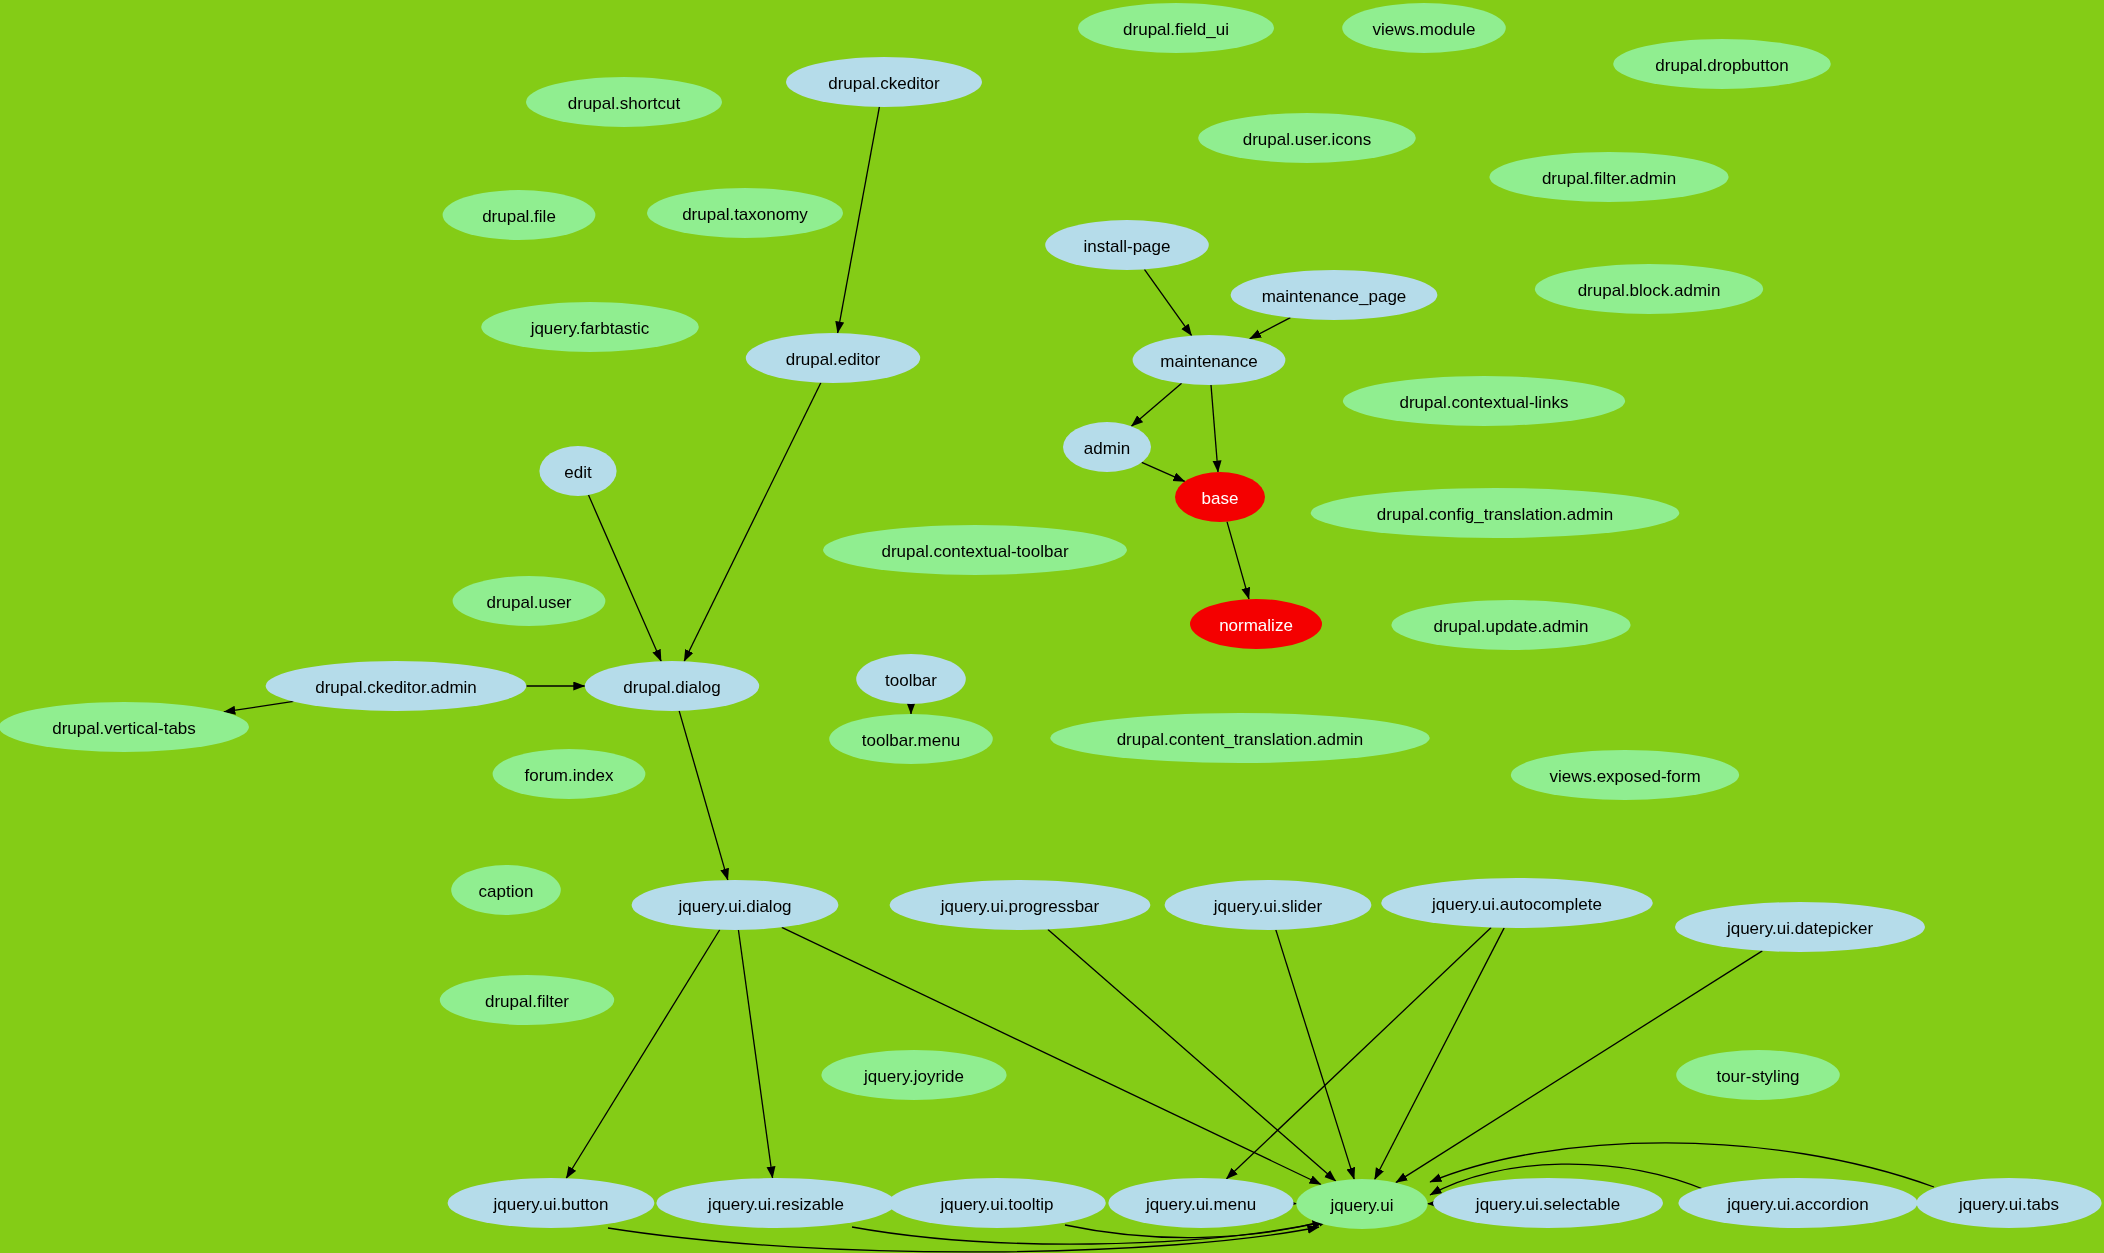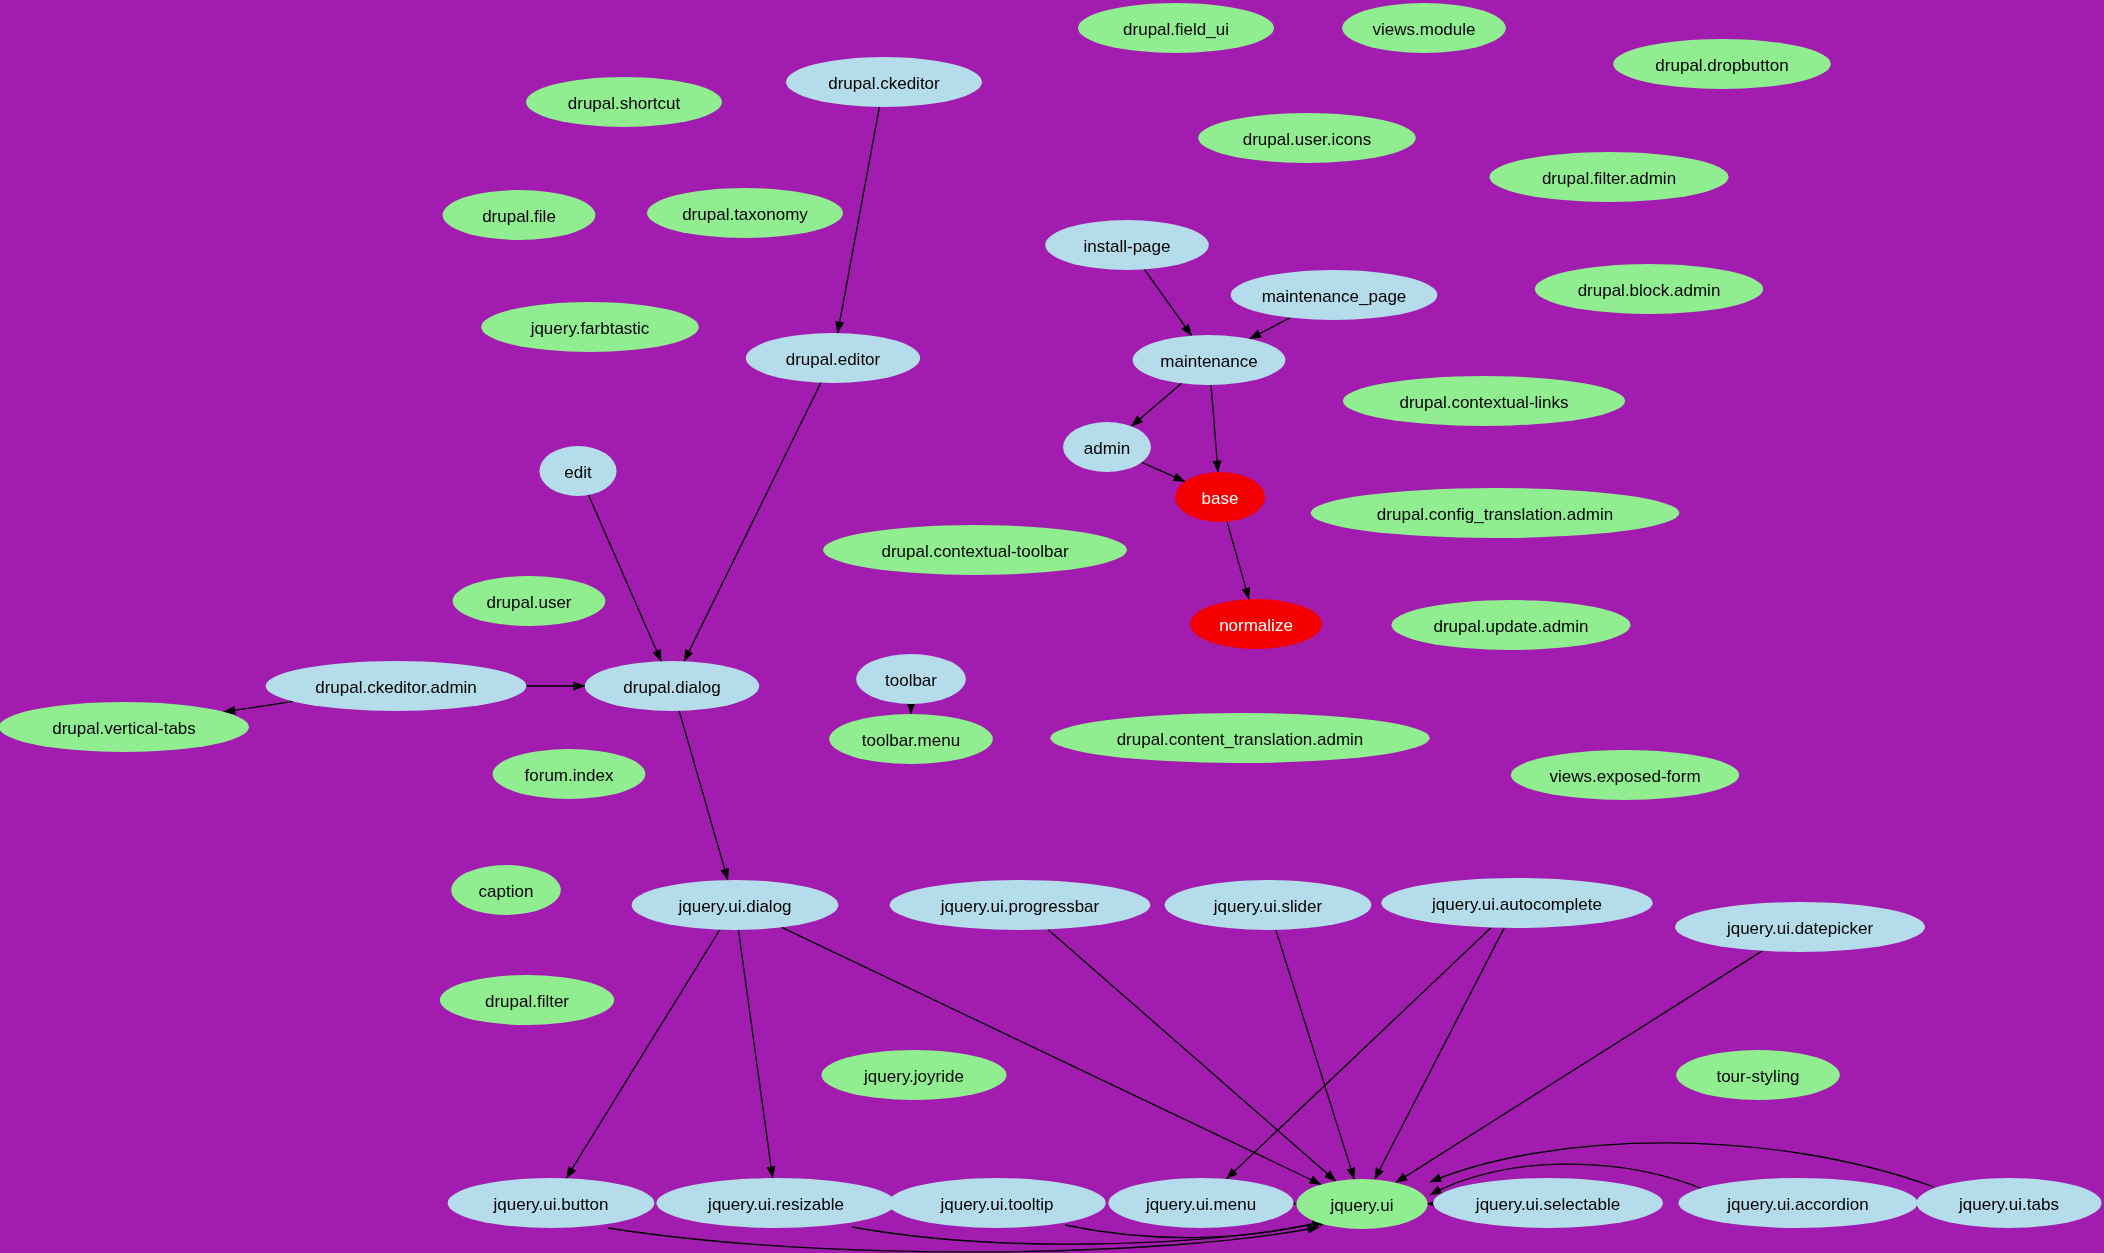--- a/index.html
+++ b/index.html
@@ -6,21 +6,21 @@
   html, body {
     margin: 0;
     padding: 0;
     background: #ffffff;
     font-family: "Liberation Sans", "DejaVu Sans", sans-serif;
   }
   #graph-wrap {
     width: 2104px;
     height: 1253px;
     position: relative;
-    background: #a21caf;
+    background: #84cc16;
     overflow: hidden;
   }
   svg { display: block; }
   .node-label {
     font-family: "Liberation Sans", "DejaVu Sans", sans-serif;
     font-size: 17px;
     pointer-events: none;
   }
 </style>
 </head>

